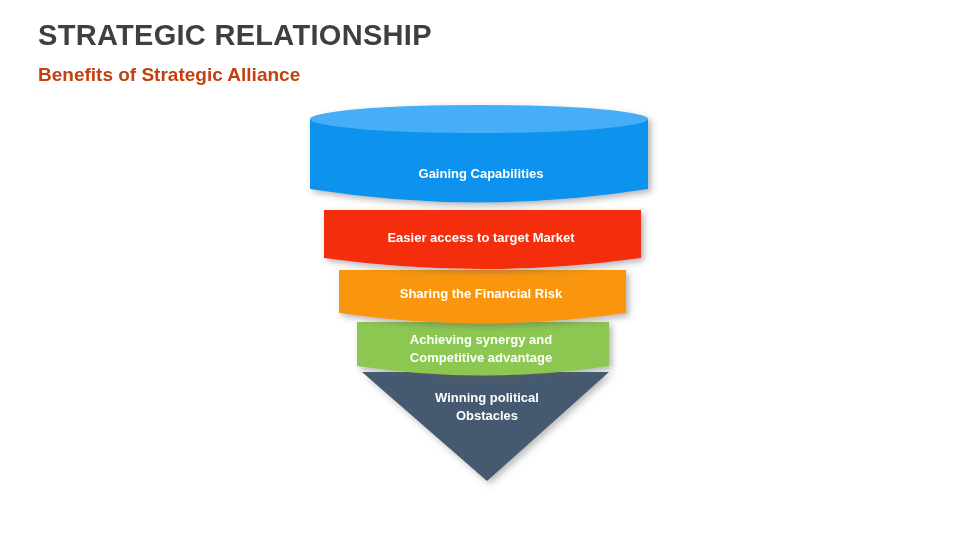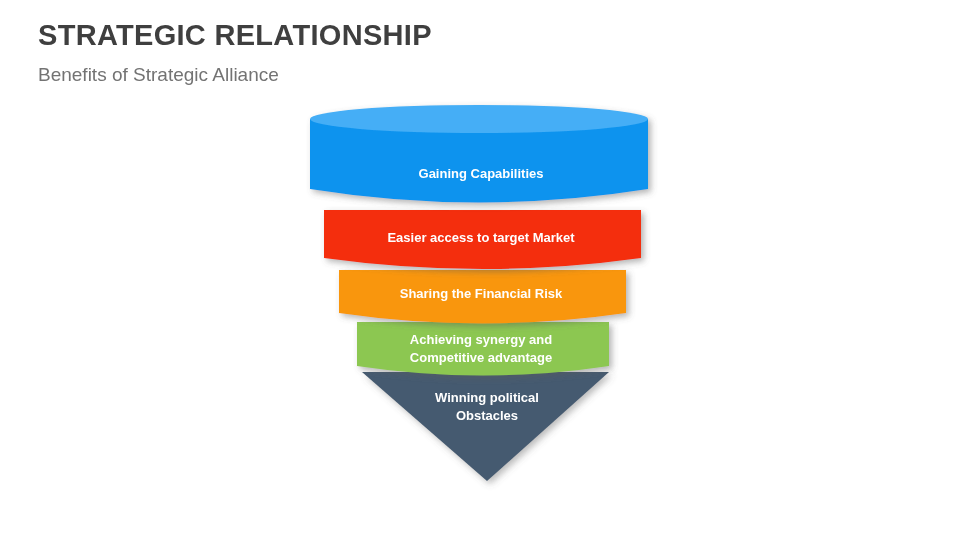--- a/index.html
+++ b/index.html
@@ -68,21 +68,21 @@
     dominant-baseline: middle;
   }
 </style>
 </head>
 <body style="background: rgb(255, 255, 255);">
 
 <div id="slide" style="background: rgb(255, 255, 255);">
 
   <div id="title-block">
     <h1 id="page-title" style="color: rgb(63, 63, 63);">STRATEGIC RELATIONSHIP</h1>
-    <h2 id="page-subtitle" style="color: #737373;">Benefits of Strategic Alliance</h2>
+    <h2 id="page-subtitle" style="color: #c2410c; font-weight: bold;">Benefits of Strategic Alliance</h2>
   </div>
 
   <div id="funnel-wrap">
     <svg id="funnel-svg" viewBox="0 0 960 540" xmlns="http://www.w3.org/2000/svg">
       <defs>
         <filter id="segShadow" x="-30%" y="-30%" width="170%" height="180%">
           <feDropShadow dx="3" dy="3" stdDeviation="3.2" flood-color="#5a5a5a" flood-opacity="0.45"></feDropShadow>
         </filter>
         <filter id="coneShadow" x="-30%" y="-30%" width="170%" height="170%">
           <feDropShadow dx="3" dy="3" stdDeviation="3.5" flood-color="#5a5a5a" flood-opacity="0.42"></feDropShadow>

